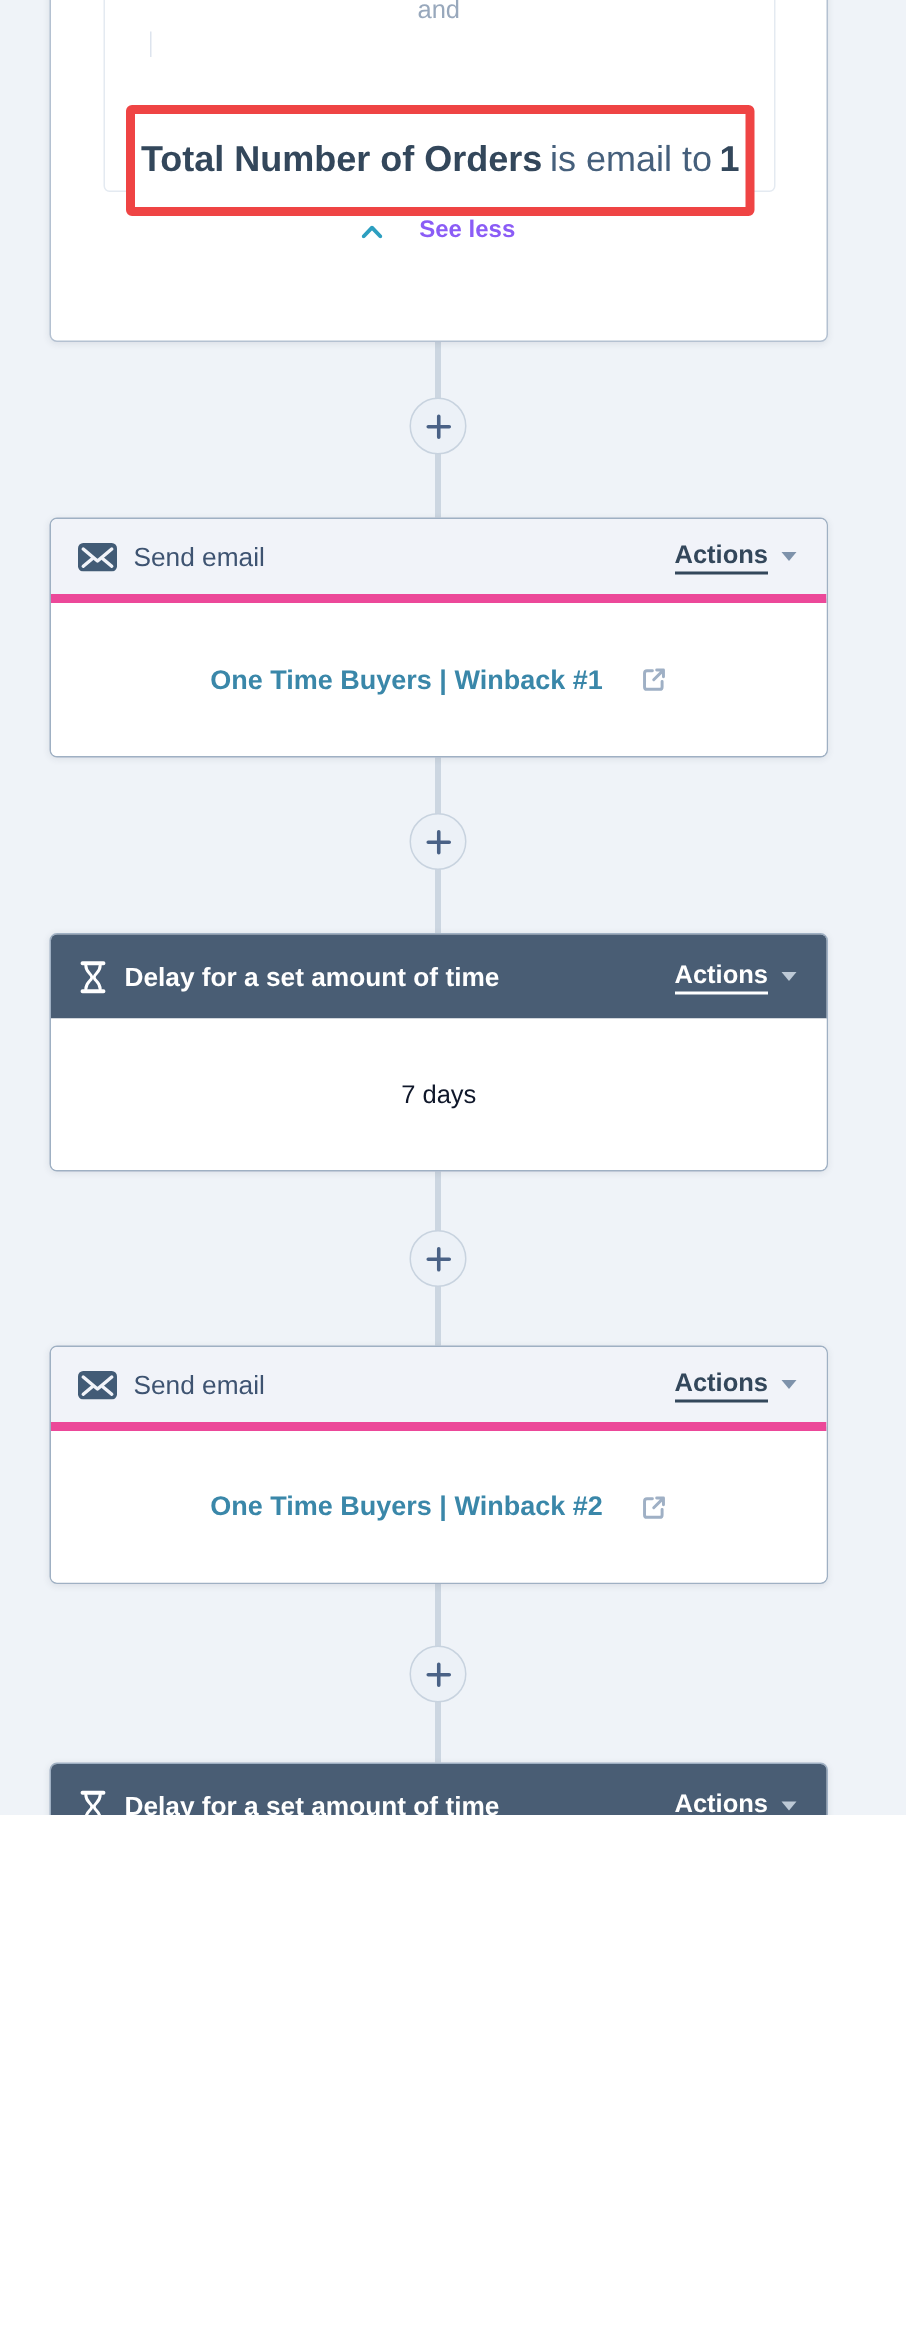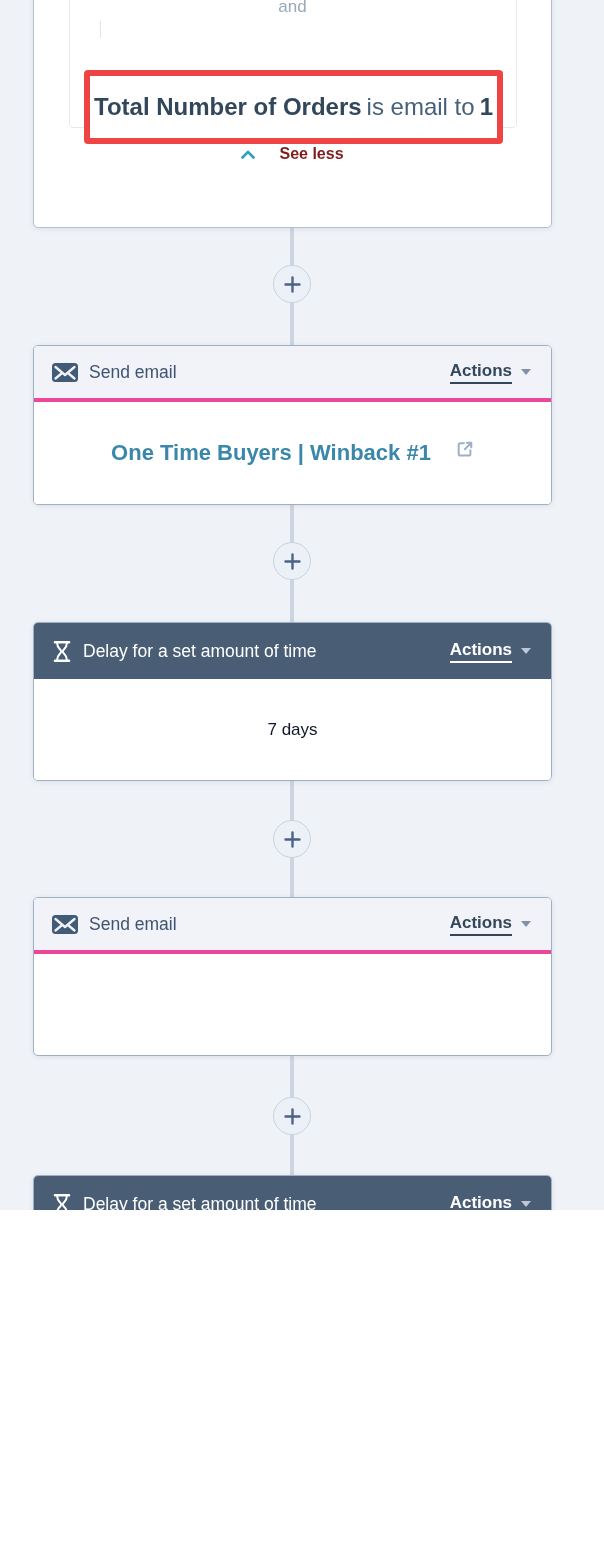--- a/index.html
+++ b/index.html
@@ -106,21 +106,21 @@
   }
   .filter-box b { color: #33475b; font-weight: 700; }
   .see-less {
     position: absolute;
     left: 0; top: 160px;
     width: 100%;
     display: flex;
     align-items: center;
     justify-content: center;
     gap: 24px;
-    color: #7f1d1d;
+    color: #8b5cf6;
     font-size: 16px;
     font-weight: 600;
     cursor: pointer;
   }
 
   
   .email-1 { top: 345px;  height: 160px; }
   .delay-1 { top: 622px;  height: 159px; }
   .email-2 { top: 897px;  height: 159px; }
   .delay-2 { top: 1175px; height: 154px; }
@@ -129,29 +129,29 @@
   .card-header {
     height: 56px;
     flex: 0 0 56px;
     display: flex;
     align-items: center;
     padding: 0 20px 0 18px;
     border-radius: 4px 4px 0 0;
   }
   .header-light {
     background: #f1f3f9;
-    border-bottom: 4px solid #ec4899;
+    border-bottom: 6px solid #ec4899;
     color: #3e5371;
   }
   .header-dark {
     background: #495d74;
     color: #ffffff;
   }
   .card-title { font-size: 17.5px; font-weight: 400; margin-left: 11px; }
-  .header-dark .card-title { font-weight: 400; }
+  .header-dark .card-title { font-weight: 700; }
 
   .actions-menu {
     margin-left: auto;
     display: flex;
     align-items: center;
     cursor: pointer;
   }
   .actions-label {
     font-size: 17px;
     font-weight: 700;
@@ -172,24 +172,24 @@
   .card-body {
     flex: 1;
     display: flex;
     align-items: center;
     justify-content: center;
     background: #ffffff;
     border-radius: 0 0 4px 4px;
   }
   .email-link {
     display: flex;
-    align-items: flex-start;
+    align-items: center;
     gap: 25px;
     color: #3a87a9;
-    font-size: 22px;
+    font-size: 18px;
     font-weight: 700;
     cursor: pointer;
   }
   .duration-text { font-size: 17px; color: #0f172a; }
 
   .icon { display: inline-flex; flex: none; }
 
   
   .end-flag { position: absolute; left: 255px; top: 1436px; width: 74px; z-index: 2; }
   .end-flag .flag-bar { width: 74px; height: 4px; background: #c6d0dc; }
@@ -326,20 +326,31 @@
             <polyline points="3.5,4 13,12 22.5,4" fill="none" stroke="#f1f3f9" stroke-width="2.3" stroke-linecap="round" stroke-linejoin="round"></polyline>
             <path d="M3.5 15.5l6-5M22.5 15.5l-6-5" stroke="#f1f3f9" stroke-width="2.3" stroke-linecap="round"></path>
           </svg>
       </span>
       <span class="card-title">Send email</span>
       <span class="actions-menu">
         <span class="actions-label">Actions</span>
         <span class="caret-down"></span>
       </span>
     </div>
+    <div class="card-body">
+      <span class="email-link">
+        <span>One Time Buyers | Winback #2</span>
+        <span class="icon">
+          <svg width="18" height="18" viewBox="0 0 20 20">
+              <path d="M16 11.5v4a1.8 1.8 0 0 1-1.8 1.8H4.8A1.8 1.8 0 0 1 3 15.5V5.3a1.8 1.8 0 0 1 1.8-1.8h4" fill="none" stroke="#9fb0c5" stroke-width="2.2" stroke-linecap="round"></path>
+              <path d="M12 3h5v5M16.6 3.4L9.8 10.2" fill="none" stroke="#9fb0c5" stroke-width="2.2" stroke-linecap="round" stroke-linejoin="round"></path>
+            </svg>
+        </span>
+      </span>
+    </div>
   </section>
 
   <section class="card action-card delay-2">
     <div class="card-header header-dark">
       <span class="icon">
         <svg width="20" height="23" viewBox="0 0 20 23">
             <path d="M3 2.2h14M3 20.8h14" stroke="#ffffff" stroke-width="2.6" stroke-linecap="round"></path>
             <path d="M5.2 3.5c0 5 4 5.5 4 8s-4 3-4 8M14.8 3.5c0 5-4 5.5-4 8s4 3 4 8" fill="none" stroke="#ffffff" stroke-width="2" stroke-linecap="round"></path>
           </svg>
       </span>

